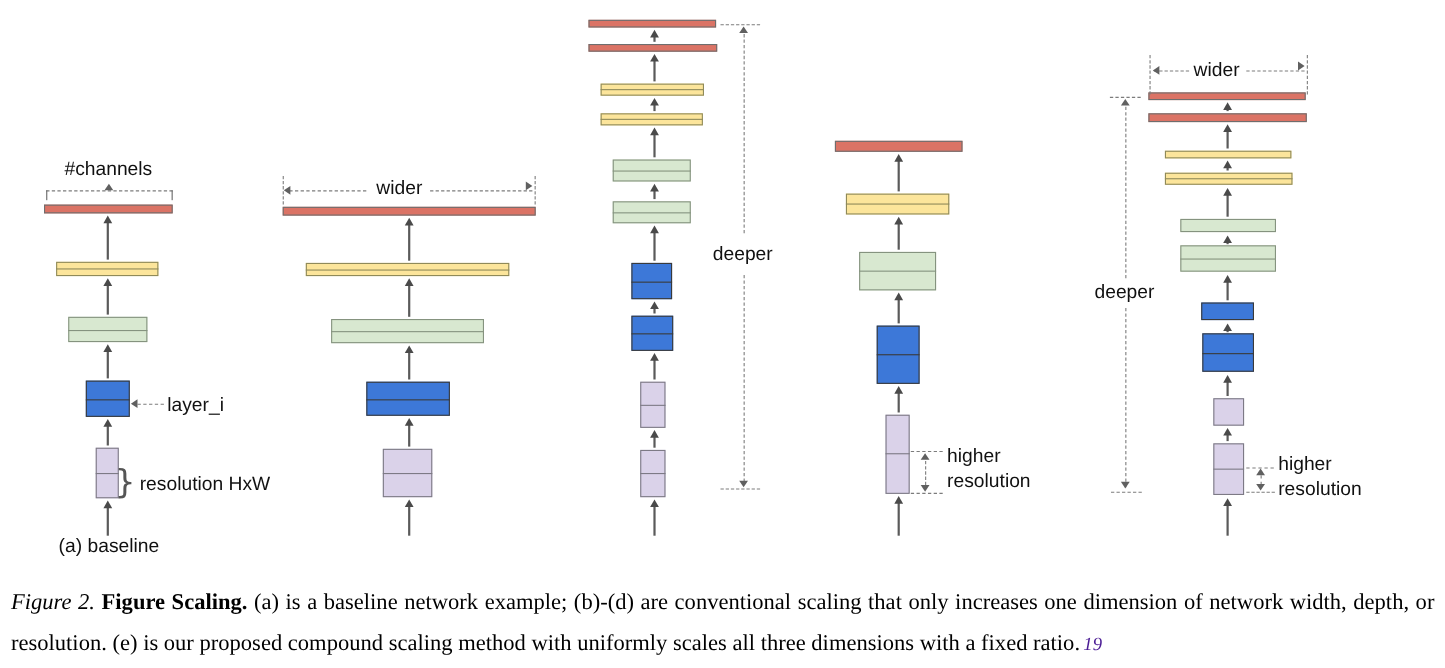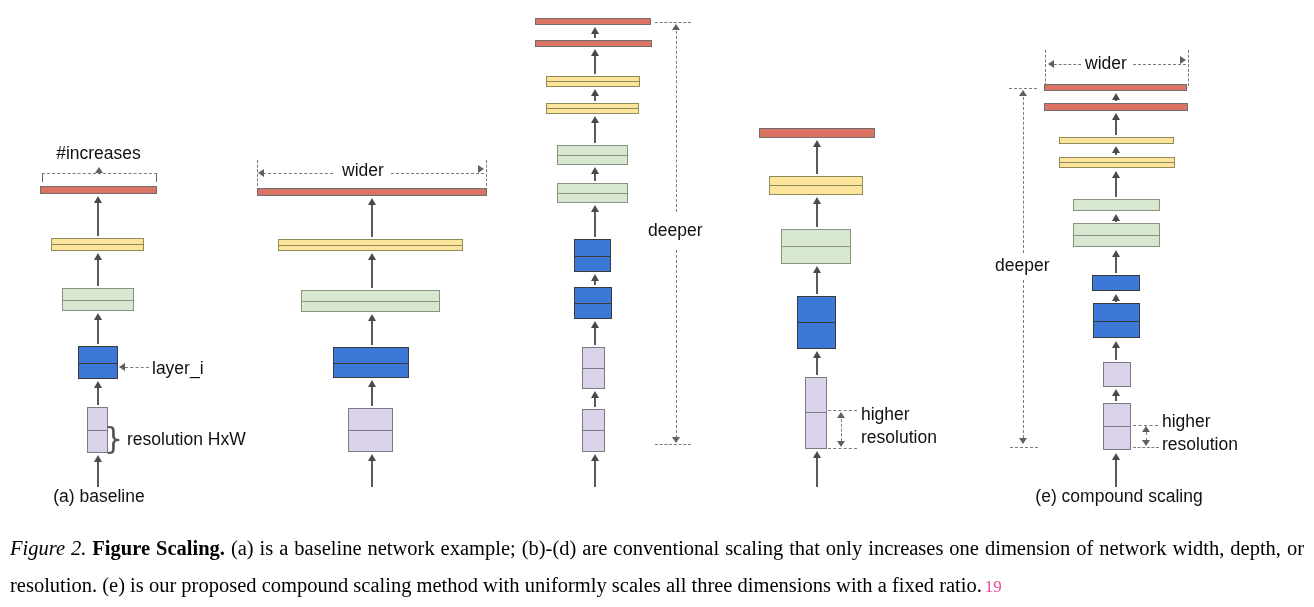--- a/index.html
+++ b/index.html
@@ -20,21 +20,21 @@
   .tril{border-top:4px solid transparent;border-bottom:4px solid transparent;border-right:6px solid #606060;}
   .trir{border-top:4px solid transparent;border-bottom:4px solid transparent;border-left:6px solid #606060;}
   .ann{position:absolute;font-size:17.5px;color:#111;white-space:nowrap;}
   .ann2{line-height:23px;}
   .dlabel{position:absolute;width:220px;text-align:center;font-size:17.5px;color:#111;white-space:nowrap;}
   .brace{position:absolute;font-family:"DejaVu Sans",sans-serif;font-size:30px;line-height:30px;color:#555;}
   .caption{position:absolute;left:10px;top:530px;width:1294px;text-align:justify;
            font-family:"Liberation Serif",serif;font-size:20.5px;line-height:37px;color:#000;}
   .caption i{}
   .caption b{font-weight:bold;}
-  .wm{color:#ec4899;margin-left:3px;font-size:17px;}
+  .wm{color:#4c1d95;margin-left:3px;font-size:17px;font-style:italic;}
 </style>
 </head>
 <body>
 
 <div class="canvas">
 
   <div id="diagram-layer">
       <div class="abs" style="">
         <div class="nbox" style="left: 40px; top: 186px; width: 117px; height: 8px; background: rgb(219, 115, 101); border-color: rgb(110, 110, 110);"></div>
         <div class="nbox" style="left: 51px; top: 238px; width: 93px; height: 13px; background: rgb(252, 229, 155); border-color: rgb(143, 138, 90);">
@@ -233,21 +233,21 @@
       <div class="vdash" style="left: 1023px; top: 280px; height: 163px;"></div>
       <div class="tri trid" style="left: 1019px; top: 438px;"></div>
       <div class="hdash" style="left: 1010px; top: 447px; width: 28px;"></div>
       <div class="hdash" style="left: 1133px; top: 425px; width: 25px;"></div>
       <div class="hdash" style="left: 1133px; top: 447px; width: 26px;"></div>
       <div class="tri triu" style="left: 1142px; top: 426px;"></div>
       <div class="vdash" style="left: 1146px; top: 432px; height: 9px;"></div>
       <div class="tri trid" style="left: 1142px; top: 440px;"></div>
     </div>
 
-  <div class="ann" style="left:40px;top:143px;width:117px;text-align:center;">#increases</div>
+  <div class="ann" style="left:40px;top:143px;width:117px;text-align:center;">#channels</div>
   <div class="ann" style="left:152px;top:358px;">layer_i</div>
   <div class="brace" style="left:104px;top:424px;">}</div>
   <div class="ann" style="left:127px;top:429px;">resolution HxW</div>
 
   <div class="ann" style="left:322px;top:160px;width:82px;text-align:center;">wider</div>
 
   <div class="ann" style="left:648px;top:220px;">deeper</div>
 
   <div class="ann ann2" style="left:861px;top:403px;">
     <div>higher</div>
@@ -255,21 +255,20 @@
   </div>
 
   <div class="ann" style="left:1080px;top:53px;width:52px;text-align:center;">wider</div>
   <div class="ann" style="left:995px;top:255px;">deeper</div>
   <div class="ann ann2" style="left:1162px;top:410px;">
     <div>higher</div>
     <div>resolution</div>
   </div>
 
   <div class="dlabel" style="left:-11px;top:486px;">(a) baseline</div>
-  <div class="dlabel" style="left:1009px;top:486px;">(e) compound scaling</div>
 
   <div class="caption">
     <i>Figure 2.</i>
     <b>Figure Scaling.</b>
     <span>(a) is a baseline network example; (b)-(d) are conventional scaling that only increases one dimension of network width, depth, or resolution. (e) is our proposed compound scaling method with uniformly scales all three dimensions with a fixed ratio.</span><span class="wm">19</span>
   </div>
 
 </div>
 
 </body></html>

